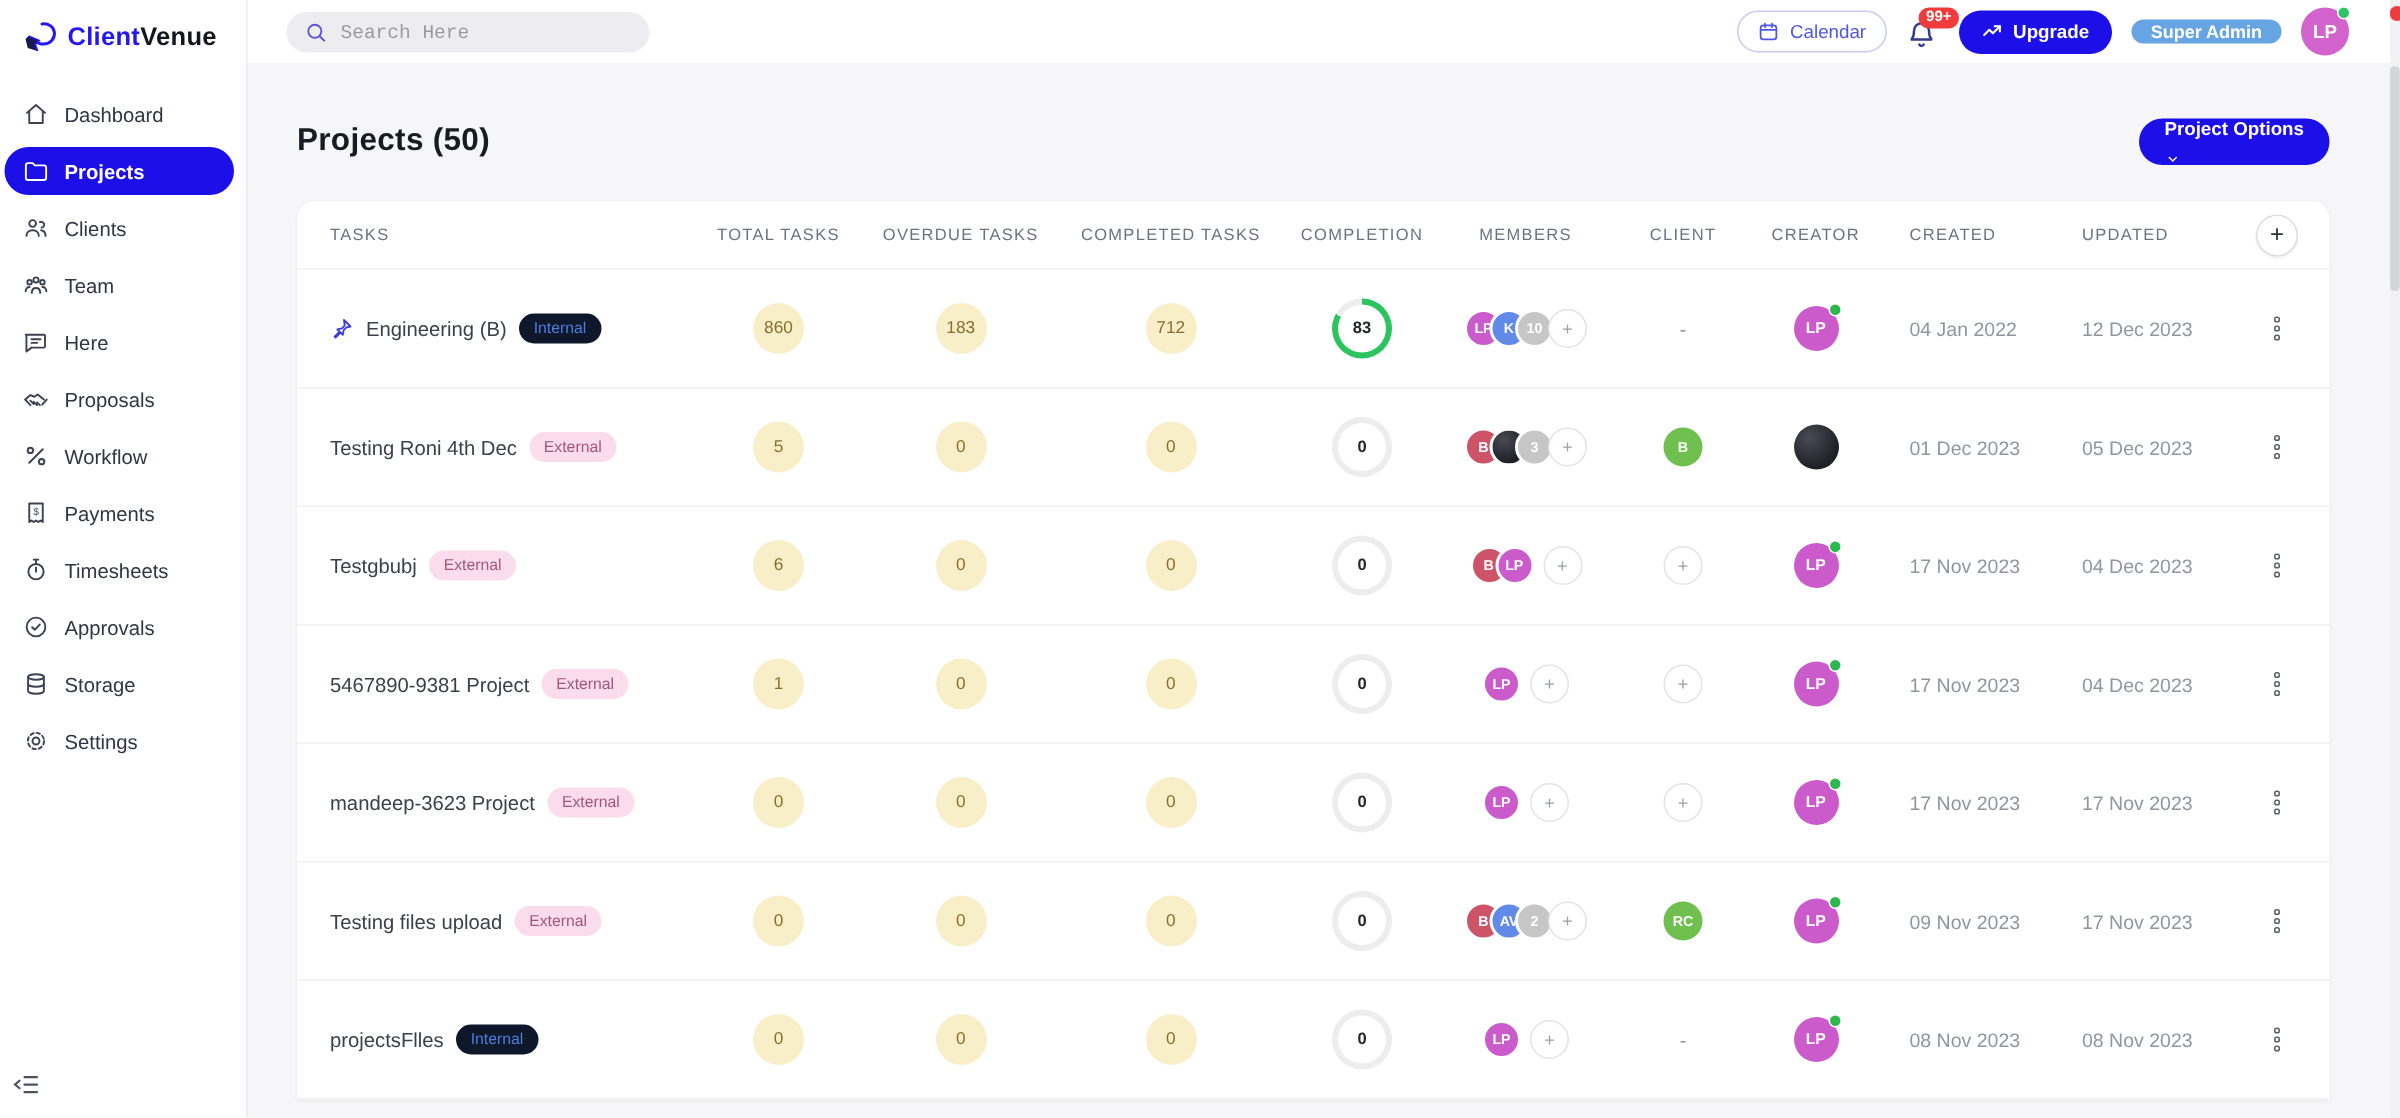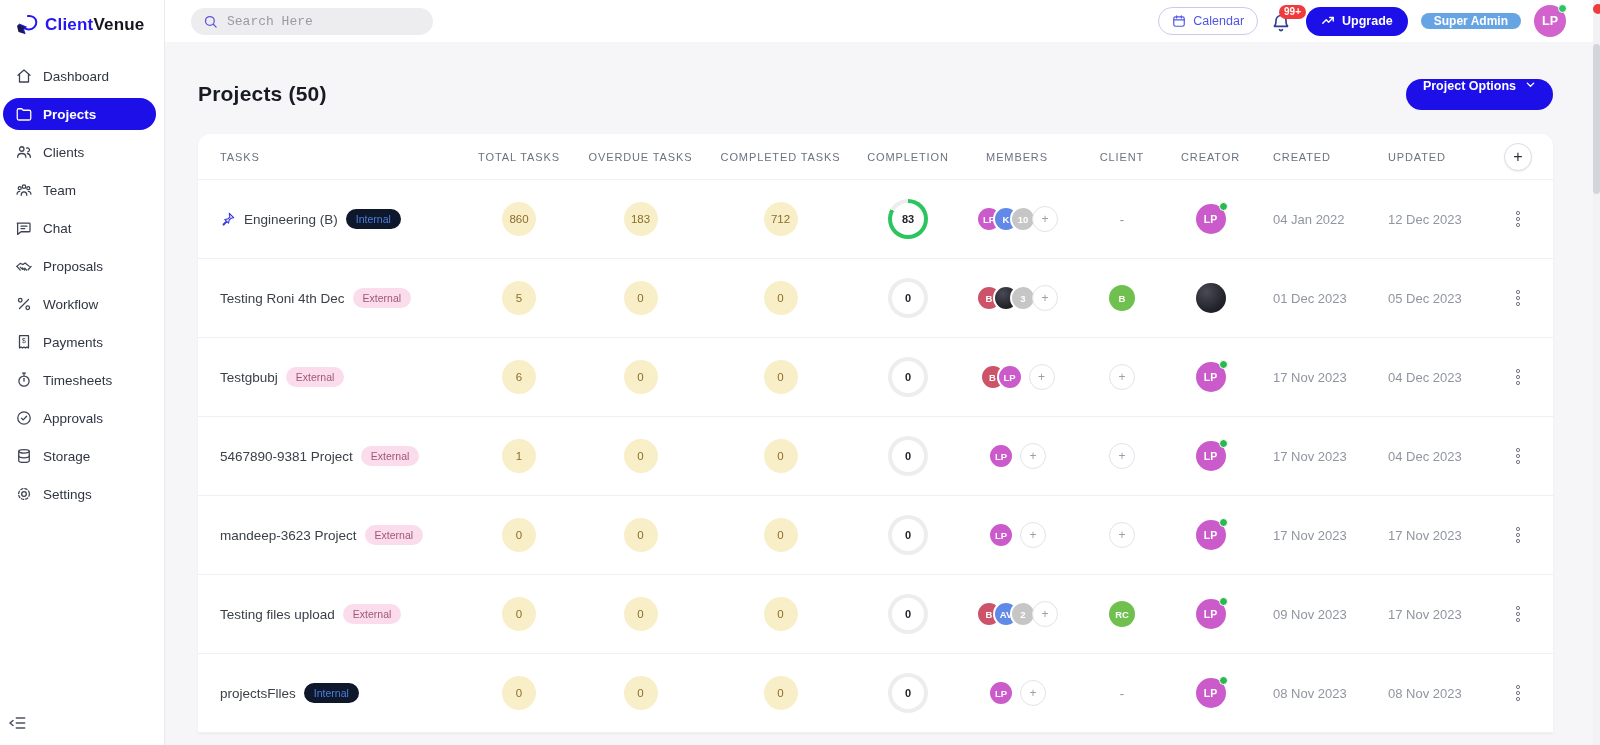--- a/index.html
+++ b/index.html
@@ -38,21 +38,21 @@
   .bell-badge { position:absolute; top:-4px; left:8px; background:#ef3b3b; color:#fff; font-size:10px; font-weight:700; border-radius:9px; padding:2px 5px; line-height:1; }
   .upgrade-btn { display:flex; align-items:center; gap:7px; height:29px; padding:0 15px; border-radius:16px; background:#1c0fe8; color:#fff; font-size:12.5px; font-weight:700; border:none; cursor:pointer; }
   .upgrade-btn svg { width:14px; height:14px; }
   .role-badge { height:16px; display:flex; align-items:center; padding:0 13px; background:#67a4e4; color:#fff; border-radius:13px; font-size:12px; font-weight:700; }
   .avatar { position:relative; width:32px; height:32px; border-radius:50%; background:#d263cc; color:#fff; font-size:12.5px; font-weight:700; display:flex; align-items:center; justify-content:center; cursor:pointer; }
   .avatar .presence { position:absolute; top:-1px; right:-1px; width:9px; height:9px; border-radius:50%; background:#2fc463; border:1.5px solid #fff; }
 
   .content { flex:1; padding:0 47px 0 33px; }
   .page-head { margin-top:30px; height:44px; display:flex; align-items:center; justify-content:space-between; }
   .page-title { font-size:21px; font-weight:600; color:#181b22; letter-spacing:.2px; }
-  .options-btn { display:flex; align-items:flex-start; gap:9px; height:31px; padding:0 17px; border-radius:17px; background:#1c0fe8; color:#fff; font-size:12.5px; font-weight:700; border:none; cursor:pointer; }
+  .options-btn { display:flex; align-items:flex-start; gap:9px; height:31px; padding:0 17px; border-radius:17px; background:#1c0fe8; color:#fff; font-size:12.5px; font-weight:700; border:none; cursor:pointer;flex-direction:column; }
   .options-btn svg { width:11px; height:11px; }
 
   
   .card { margin-top:18px; background:#fff; border-radius:12px 12px 0 0; box-shadow:0 1px 3px rgba(20,20,40,.05); }
   .grid { display:grid; grid-template-columns:240px 118px 125px 155px 100px 118px 92px 85px 115px 115px 1fr; align-items:center; padding-left:22px; }
   .thead { height:46px; border-bottom:1px solid #eef0f3; }
   .th { font-size:11px; font-weight:500; color:#6b7280; letter-spacing:.08em; }
   .c { text-align:center; justify-self:center; }
   .dcol { padding-left:20px; }
   .trow { height:79px; border-bottom:1px solid #eef0f3; }
@@ -152,21 +152,21 @@
           </span>
        <span class="nav-label">Team</span>
      </div>
         <div class="nav-item">
        <span class="nav-ic">
             <svg viewBox="0 0 24 24" fill="none" stroke="currentColor" stroke-width="1.7" stroke-linecap="round" stroke-linejoin="round">
               <path d="M4 5.5h16a1 1 0 0 1 1 1V16a1 1 0 0 1-1 1H9l-4.5 3.5V6.5a1 1 0 0 1 1-1z" transform="translate(-1 0)"></path>
               <path d="M8 9.5h8M8 12.8h5"></path>
             </svg>
           </span>
-       <span class="nav-label">Chat</span>
+       <span class="nav-label">Here</span>
      </div>
         <div class="nav-item">
        <span class="nav-ic">
             <svg viewBox="0 0 24 24" fill="none" stroke="currentColor" stroke-width="1.7" stroke-linecap="round" stroke-linejoin="round">
               <path d="M2.5 12.5l4.5-4 3.5 1.5 3-2 5.5 4.5"></path>
               <path d="M7 13.5l3 3M10 14.5l3 3M13 15l2.5 2.5"></path>
               <path d="M2.5 12.5l4.5 5M21.5 12.5l-4 4.5"></path>
             </svg>
           </span>
        <span class="nav-label">Proposals</span>

